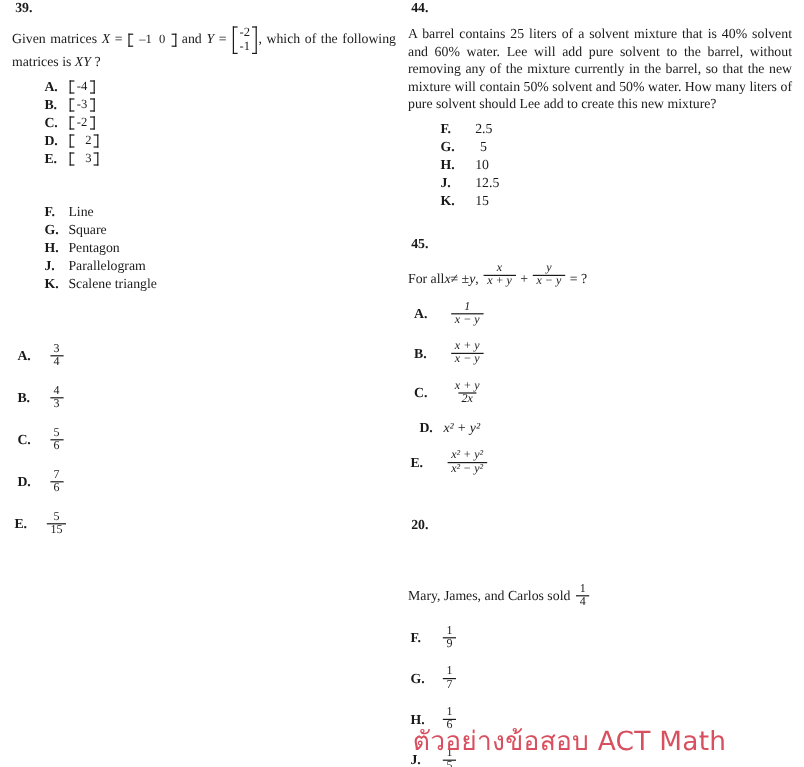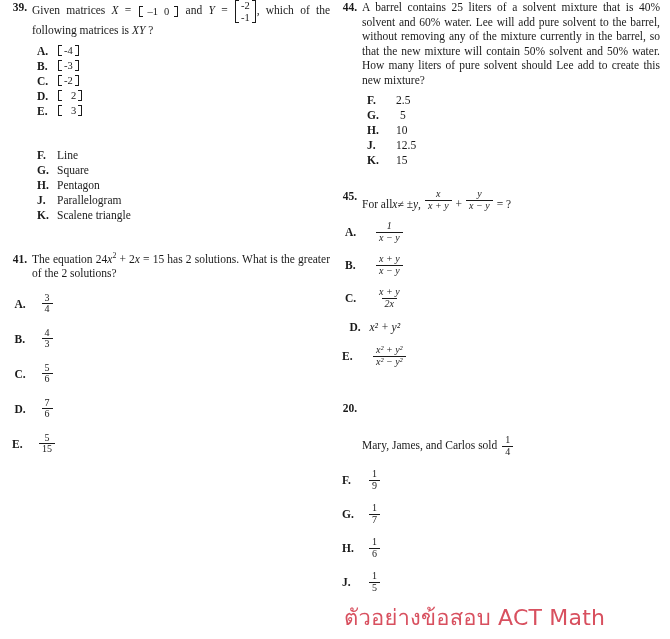--- a/index.html
+++ b/index.html
@@ -29,20 +29,21 @@
   .col-left { left: 10px; }
   .col-right { left: 340px; }
 
   .question {
     position: relative;
     margin-bottom: 16px;
   }
   .q-head {
     display: flex;
     align-items: flex-start;
+    flex-direction: column;
   }
   .q-num {
     font-weight: bold;
     font-size: 11.5px;
     line-height: 14.5px;
     width: 22px;
     flex: 0 0 22px;
     text-align: right;
     padding-right: 5px;
     box-sizing: border-box;
@@ -249,24 +250,20 @@
           <span class="ch-body">Parallelogram</span>
         </div>
         <div class="choice">
           <span class="ch-letter">K.</span>
           <span class="ch-body">Scalene triangle</span>
         </div>
       </div>
     </div>
 
     <div class="question" style="margin-top:30px;">
-      <div class="q-head">
-        <div class="q-num">41.</div>
-        <div class="q-stem"><span>The equation 24</span><span class="ital">x</span><sup>2</sup><span> + 2</span><span class="ital">x</span><span> = 15 has 2 solutions. What is the greater of the 2 solutions?</span></div>
-      </div>
       <div class="choices frac" style="margin-top:12px;">
         <div class="choice" style="margin-bottom:13px;">
           <span class="ch-letter">A.</span>
           <span class="ch-body ch-indent2">
               <span class="frac">
                 <span class="num">3</span>
                 <span class="den">4</span>
               </span>
             </span>
         </div>

